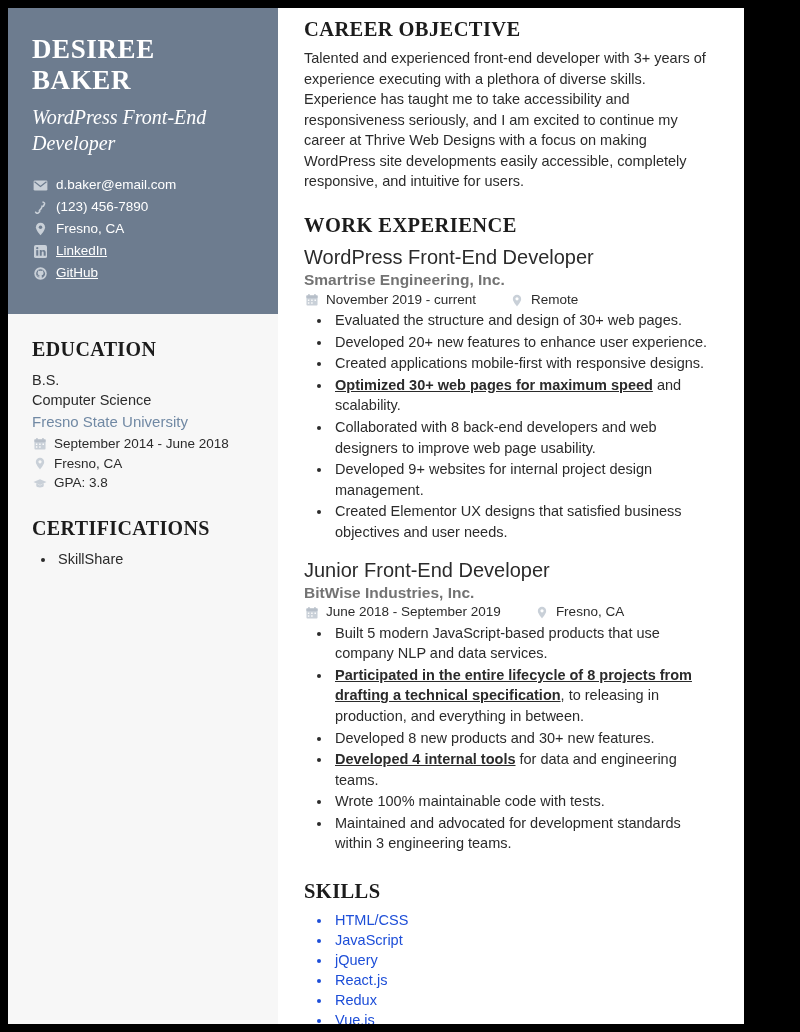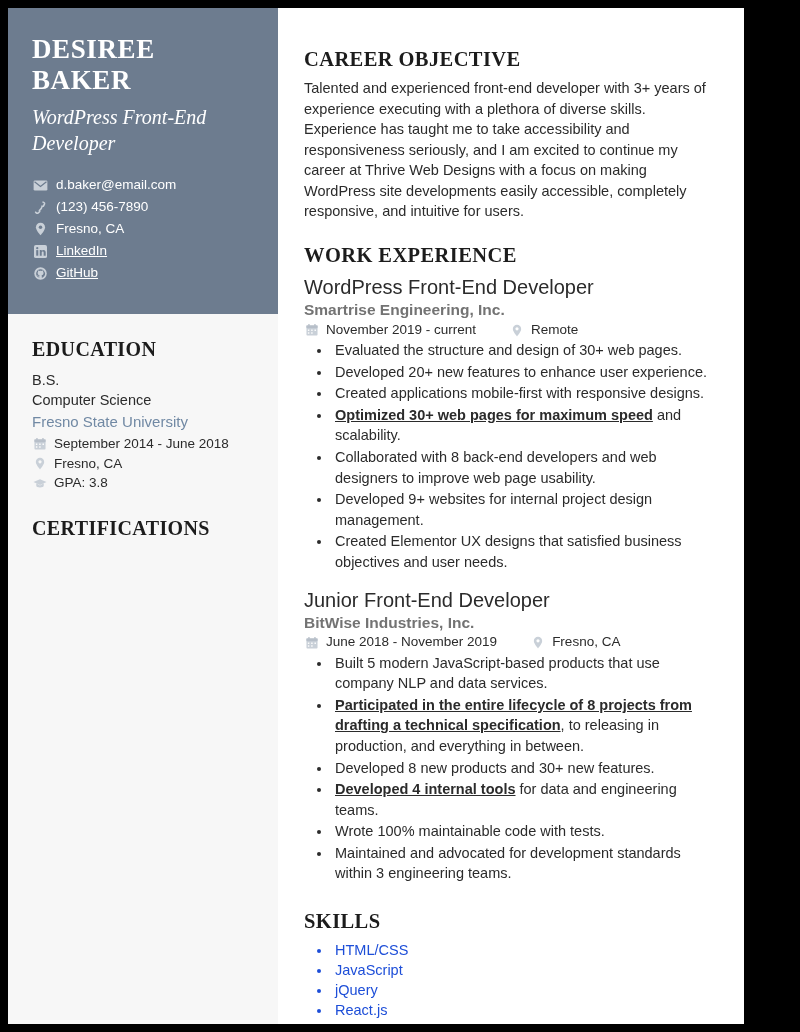--- a/index.html
+++ b/index.html
@@ -131,21 +131,21 @@
     font-size: 14.5px;
     color: #2b2b2b;
     line-height: 1.5;
     padding-left: 2px;
   }
 
   
   .main {
     flex: 1 1 auto;
     background: #ffffff;
-    padding: 40px 26px 0 26px;
+    padding: 10px 26px 0 26px;
   }
 
   .main-heading {
     font-family: "Liberation Serif", serif;
     font-weight: bold;
     font-size: 20.5px;
     letter-spacing: 0.4px;
     color: #1c1c1c;
     margin-bottom: 7px;
   }
@@ -332,20 +332,23 @@
               <path d="M7.5 1 L14.5 4 L7.5 7 L0.5 4 Z" fill="#c9d0d8"></path>
               <path d="M3.5 5.3v2.6c0 1 1.8 1.8 4 1.8s4-0.8 4-1.8V5.3L7.5 7.6z" fill="#c9d0d8"></path>
             </svg>
           </span>
           <span>GPA: 3.8</span>
         </div>
       </section>
 
       <section class="cert-block">
         <h2 class="side-heading">CERTIFICATIONS</h2>
+        <ul class="bullets">
+          <li>SkillShare</li>
+        </ul>
       </section>
 
     </div>
   </aside>
 
   <main class="main">
 
     <section>
       <h2 class="main-heading">CAREER OBJECTIVE</h2>
       <p class="objective-text">Talented and experienced front-end developer with 3+ years of experience executing with a plethora of diverse skills. Experience has taught me to take accessibility and responsiveness seriously, and I am excited to continue my career at Thrive Web Designs with a focus on making WordPress site developments easily accessible, completely responsive, and intuitive for users.</p>
@@ -403,21 +406,21 @@
               <rect x="0.5" y="1.5" width="12" height="3" fill="#b7bfc9"></rect>
               <rect x="2.5" y="0" width="1.4" height="3" fill="#b7bfc9"></rect>
               <rect x="9" y="0" width="1.4" height="3" fill="#b7bfc9"></rect>
               <rect x="2" y="6" width="1.6" height="1.5" fill="#ffffff"></rect>
               <rect x="5.6" y="6" width="1.6" height="1.5" fill="#ffffff"></rect>
               <rect x="9.2" y="6" width="1.6" height="1.5" fill="#ffffff"></rect>
               <rect x="2" y="9" width="1.6" height="1.5" fill="#ffffff"></rect>
               <rect x="5.6" y="9" width="1.6" height="1.5" fill="#ffffff"></rect>
             </svg>
           </span>
-          <span>June 2018 - November 2019</span>
+          <span>June 2018 - September 2019</span>
           <span class="meta-loc">
             <span class="ico">
               <svg width="10" height="13" viewBox="0 0 12 15">
                 <path d="M6 0.6C3.2 0.6 1 2.8 1 5.6c0 3.4 5 8.8 5 8.8s5-5.4 5-8.8C11 2.8 8.8 0.6 6 0.6z" fill="#c9d0d8"></path>
                 <circle cx="6" cy="5.5" r="1.9" fill="#ffffff"></circle>
               </svg>
             </span>
             <span>Fresno, CA</span>
           </span>
         </div>

